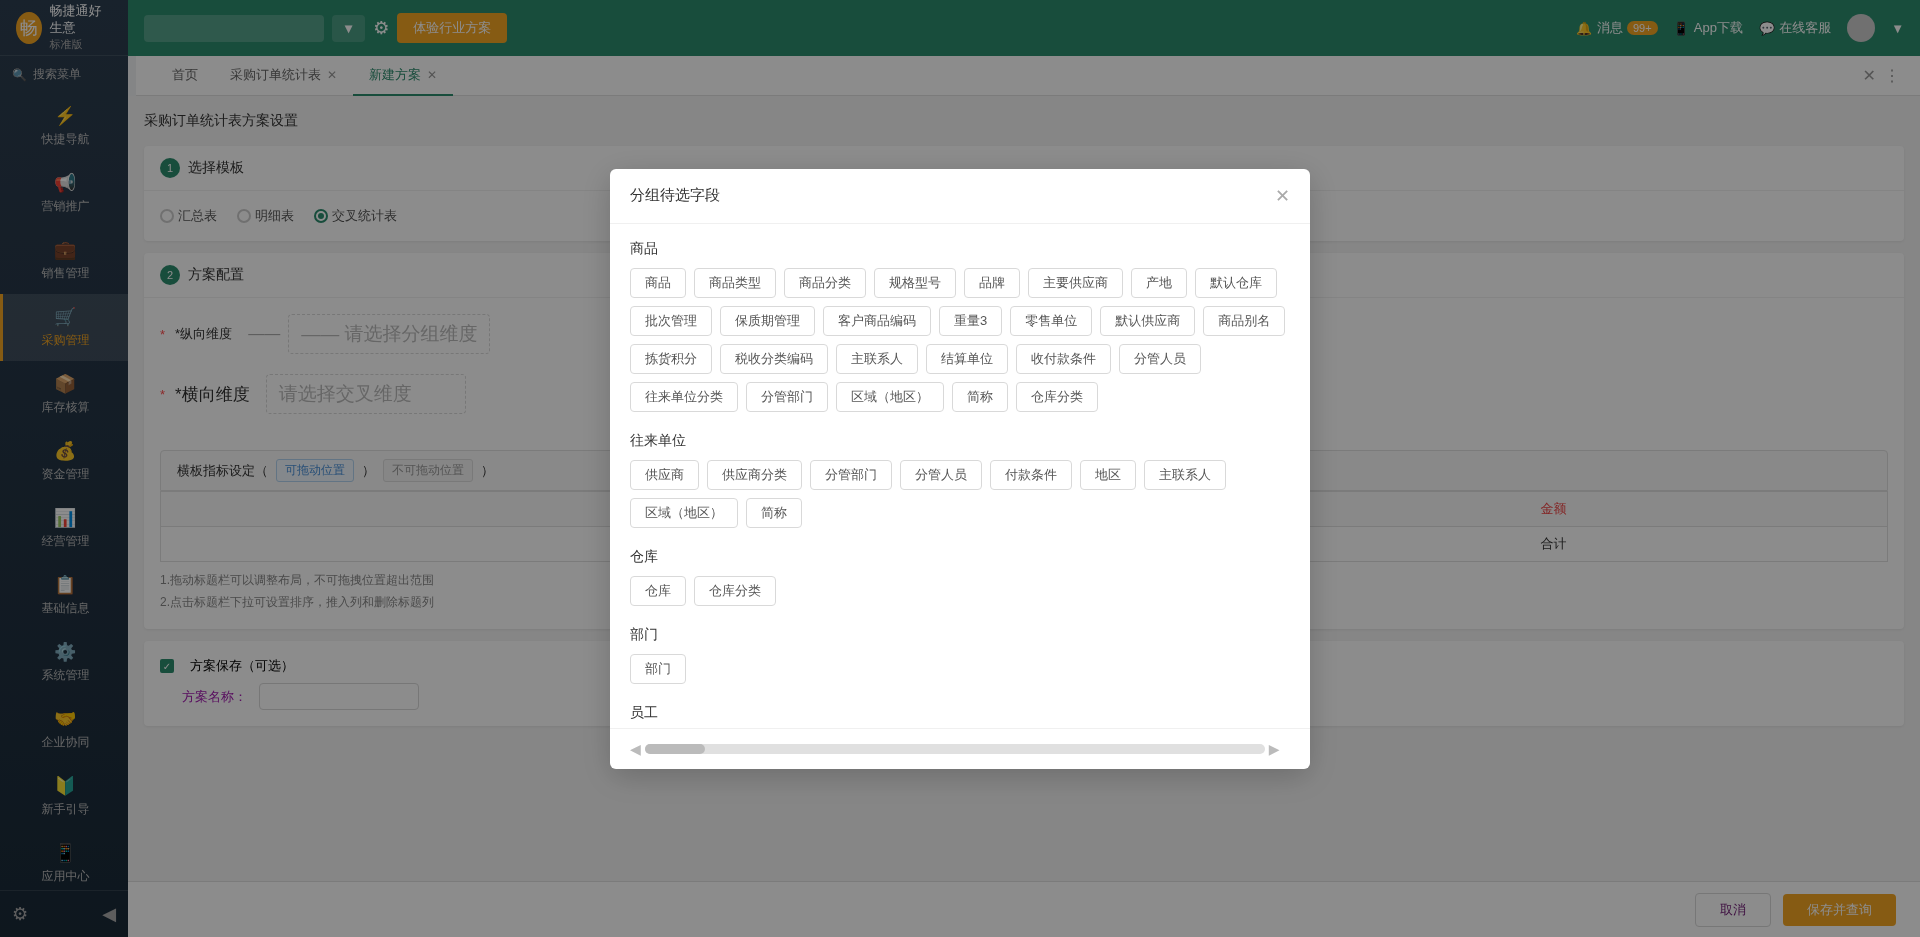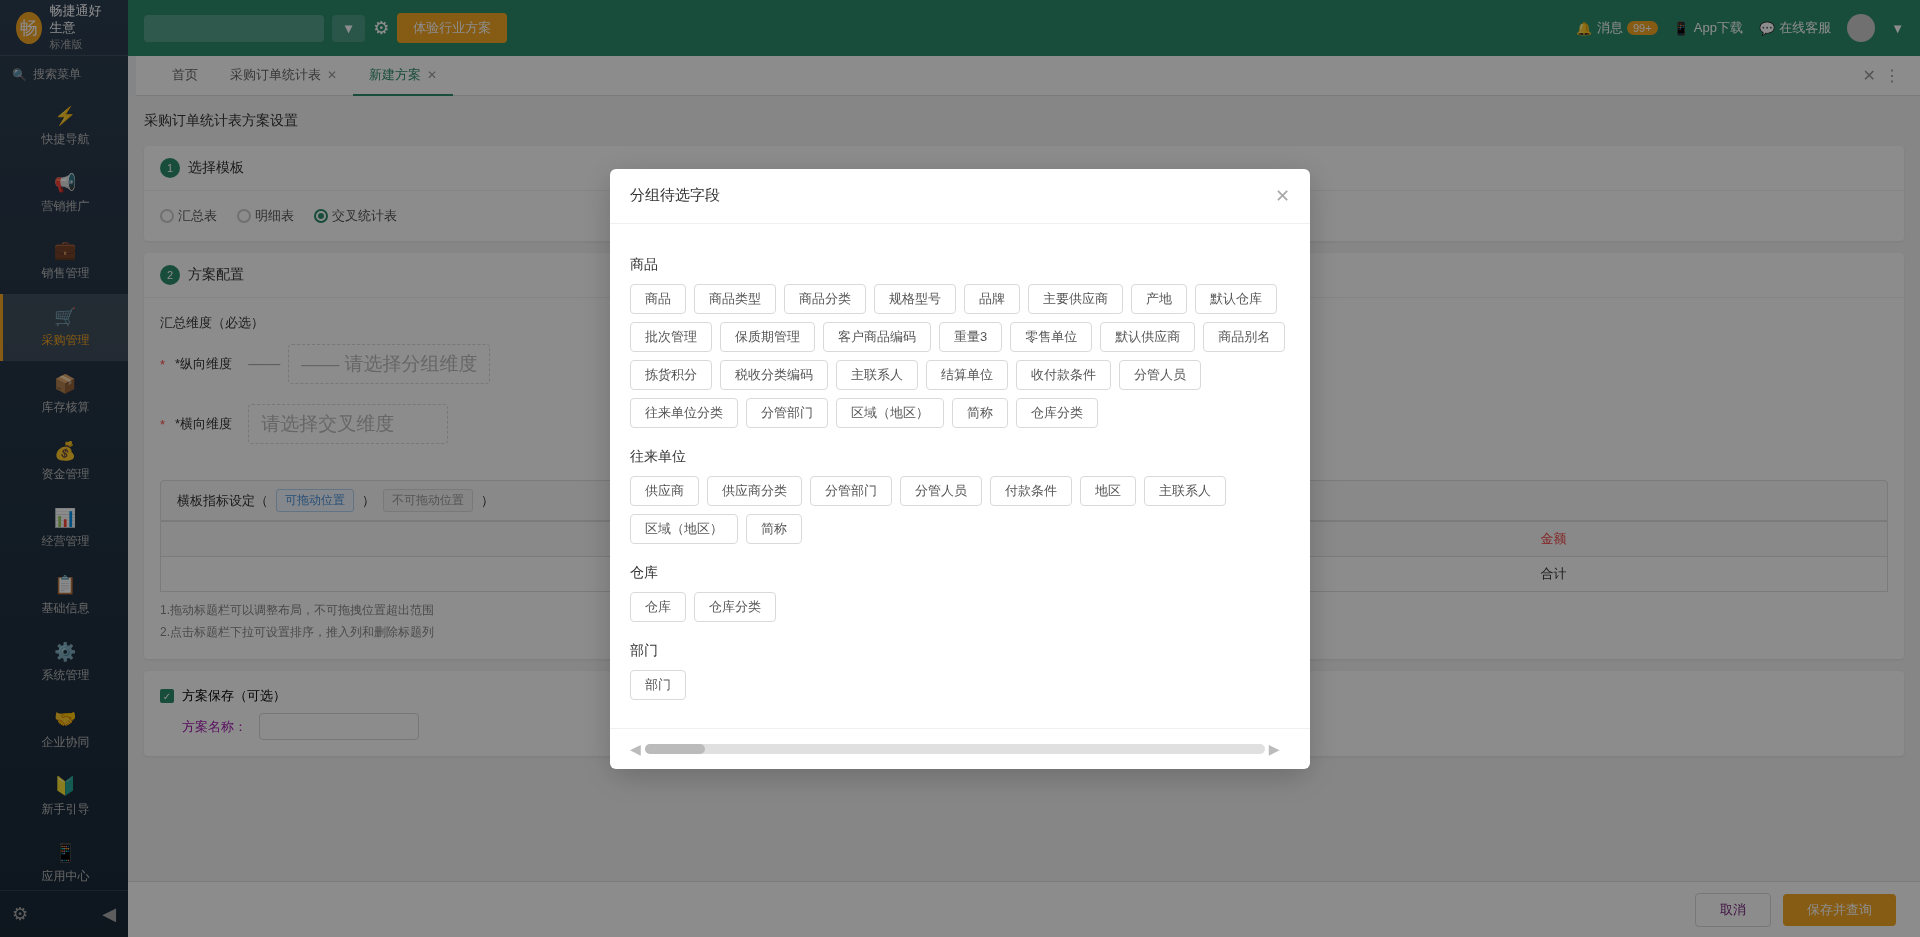--- a/index.html
+++ b/index.html
@@ -122,21 +122,21 @@
     .stat-table { width: 100%; border-collapse: collapse; }
     .stat-table th, .stat-table td {
       border: 1px solid #e0e0e0; padding: 8px 12px; text-align: center; font-size: 13px;
     }
     .stat-table th { background: #fafafa; color: #ef4444; font-weight: normal; }
     .stat-table td { color: #333; }
     .col-select { display: flex; align-items: center; gap: 4px; justify-content: center; }
 
     .hint-text { font-size: 12px; color: #888; margin-top: 8px; line-height: 1.8; }
 
-    .save-option { display: flex; align-items: center; gap: 8px; margin-bottom: 8px; }
+    .save-option { display: flex; align-items: center; gap: 16px; margin-bottom: 8px; }
     .checkbox-box { width: 14px; height: 14px; border: 2px solid #2d8c6e; border-radius: 2px; background: #2d8c6e; display: flex; align-items: center; justify-content: center; }
     .checkbox-box::after { content: '✓'; color: white; font-size: 10px; }
     .save-name-input { border: 1px solid #d9d9d9; border-radius: 4px; padding: 5px 10px; font-size: 13px; width: 160px; }
 
     
     .footer {
       position: fixed; bottom: 0; left: 128px; right: 0; height: 56px;
       background: white; border-top: 1px solid #e0e0e0;
       display: flex; align-items: center; justify-content: flex-end;
       padding: 0 24px; gap: 12px; z-index: 98;
@@ -144,21 +144,21 @@
     .cancel-btn { padding: 7px 24px; border: 1px solid #d9d9d9; border-radius: 4px; background: white; color: #701a75; font-size: 13px; cursor: pointer; }
     .save-btn { padding: 7px 24px; border: none; border-radius: 4px; background: #f5a623; color: white; font-size: 13px; cursor: pointer; }
 
     
     .modal-overlay {
       position: fixed; inset: 0; background: rgba(0,0,0,0.45); z-index: 200;
       display: flex; align-items: center; justify-content: center;
     }
     .modal {
       background: white; border-radius: 6px; width: 700px; max-height: 600px;
-      display: flex; flex-direction: column; box-shadow: 0 8px 32px rgba(0,0,0,0.2); gap: 16px;
+      display: flex; flex-direction: column; box-shadow: 0 8px 32px rgba(0,0,0,0.2);
     }
     .modal-header {
       padding: 16px 20px; border-bottom: 1px solid #f0f0f0;
       display: flex; align-items: center; justify-content: space-between;
     }
     .modal-title { font-size: 15px; color: #333; font-weight: 500; }
     .modal-close { color: #aaa; font-size: 18px; cursor: pointer; border: none; background: none; }
     .modal-body { flex: 1; overflow-y: auto; padding: 16px 20px; }
     .modal-footer {
       padding: 12px 20px; border-top: 1px solid #f0f0f0;
@@ -328,33 +328,30 @@
         </div>
       </div>
     </div>
 
     <div class="section-card">
       <div class="section-header">
         <div class="step-badge">2</div>
         <span class="section-title">方案配置</span>
       </div>
       <div class="section-content">
-        <div style="margin-bottom:12px;">
-          <span style="color:#333;font-size:13px;">汇总维度（必选）</span>
-        </div>
         <div class="dim-row">
           <span style="color:#ff4d4f;margin-right:2px;">*</span>
           <span style="color:#333;font-size:13px;margin-right:8px;">*纵向维度</span>
           <span class="dim-arrow">——</span>
           <div class="dim-select-box">——  请选择分组维度</div>
         </div>
         <div style="height:12px;"></div>
         <div class="dim-row">
           <span style="color:#ff4d4f;margin-right:2px;">*</span>
-          <span style="color:#333;font-size:13px;margin-right:8px;">*横向维度</span>
+          <span style="color:#333;font-size:17px;margin-right:8px;">*横向维度</span>
           <div class="dim-select-box">请选择交叉维度</div>
         </div>
         <div style="height:16px;"></div>
 
         <div class="indicator-section">
           <div class="indicator-header">
             <span>横板指标设定（</span>
             <span class="movable-badge">可拖动位置</span>
             <span>）</span>
             <span class="unmovable-badge">不可拖动位置</span>

